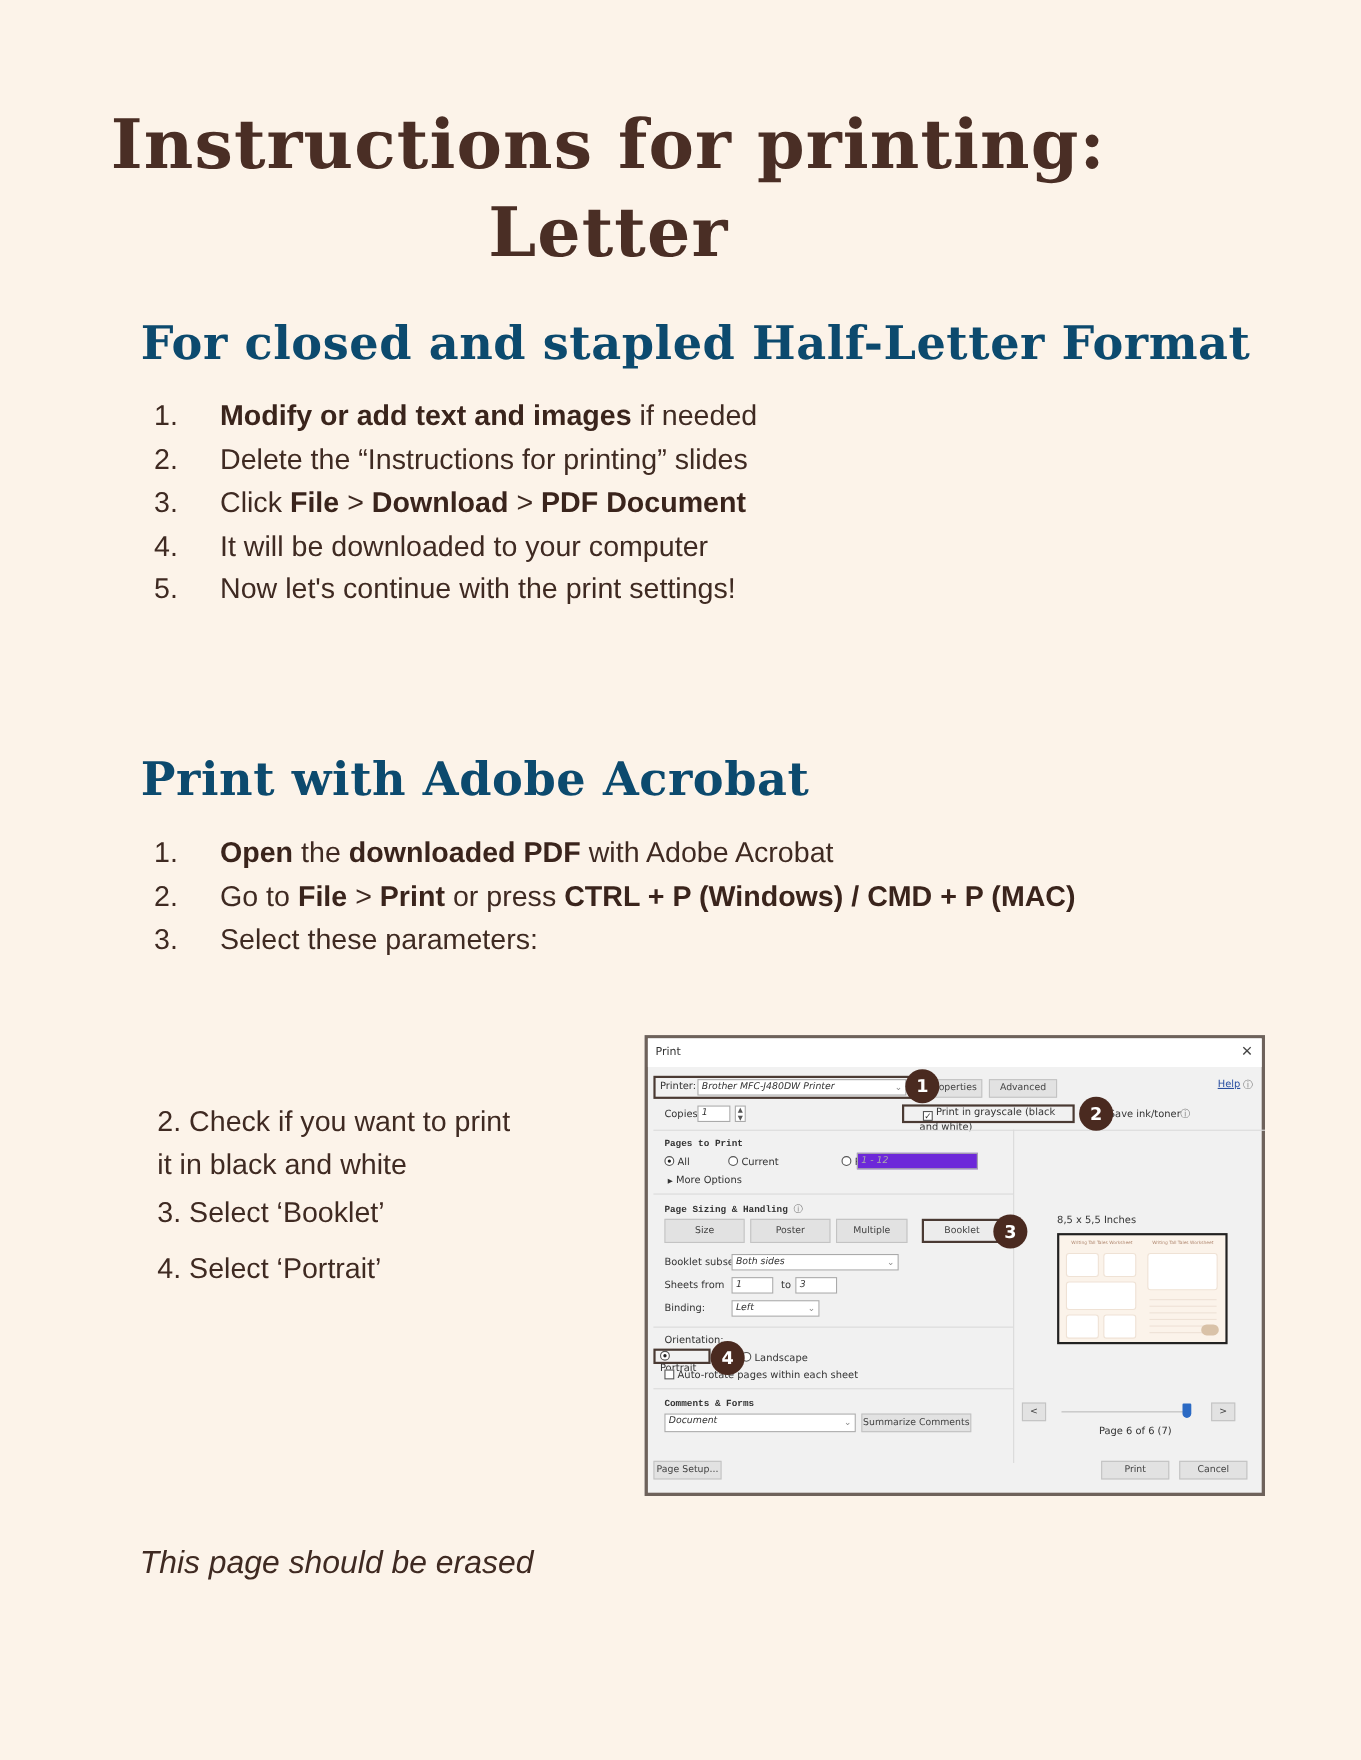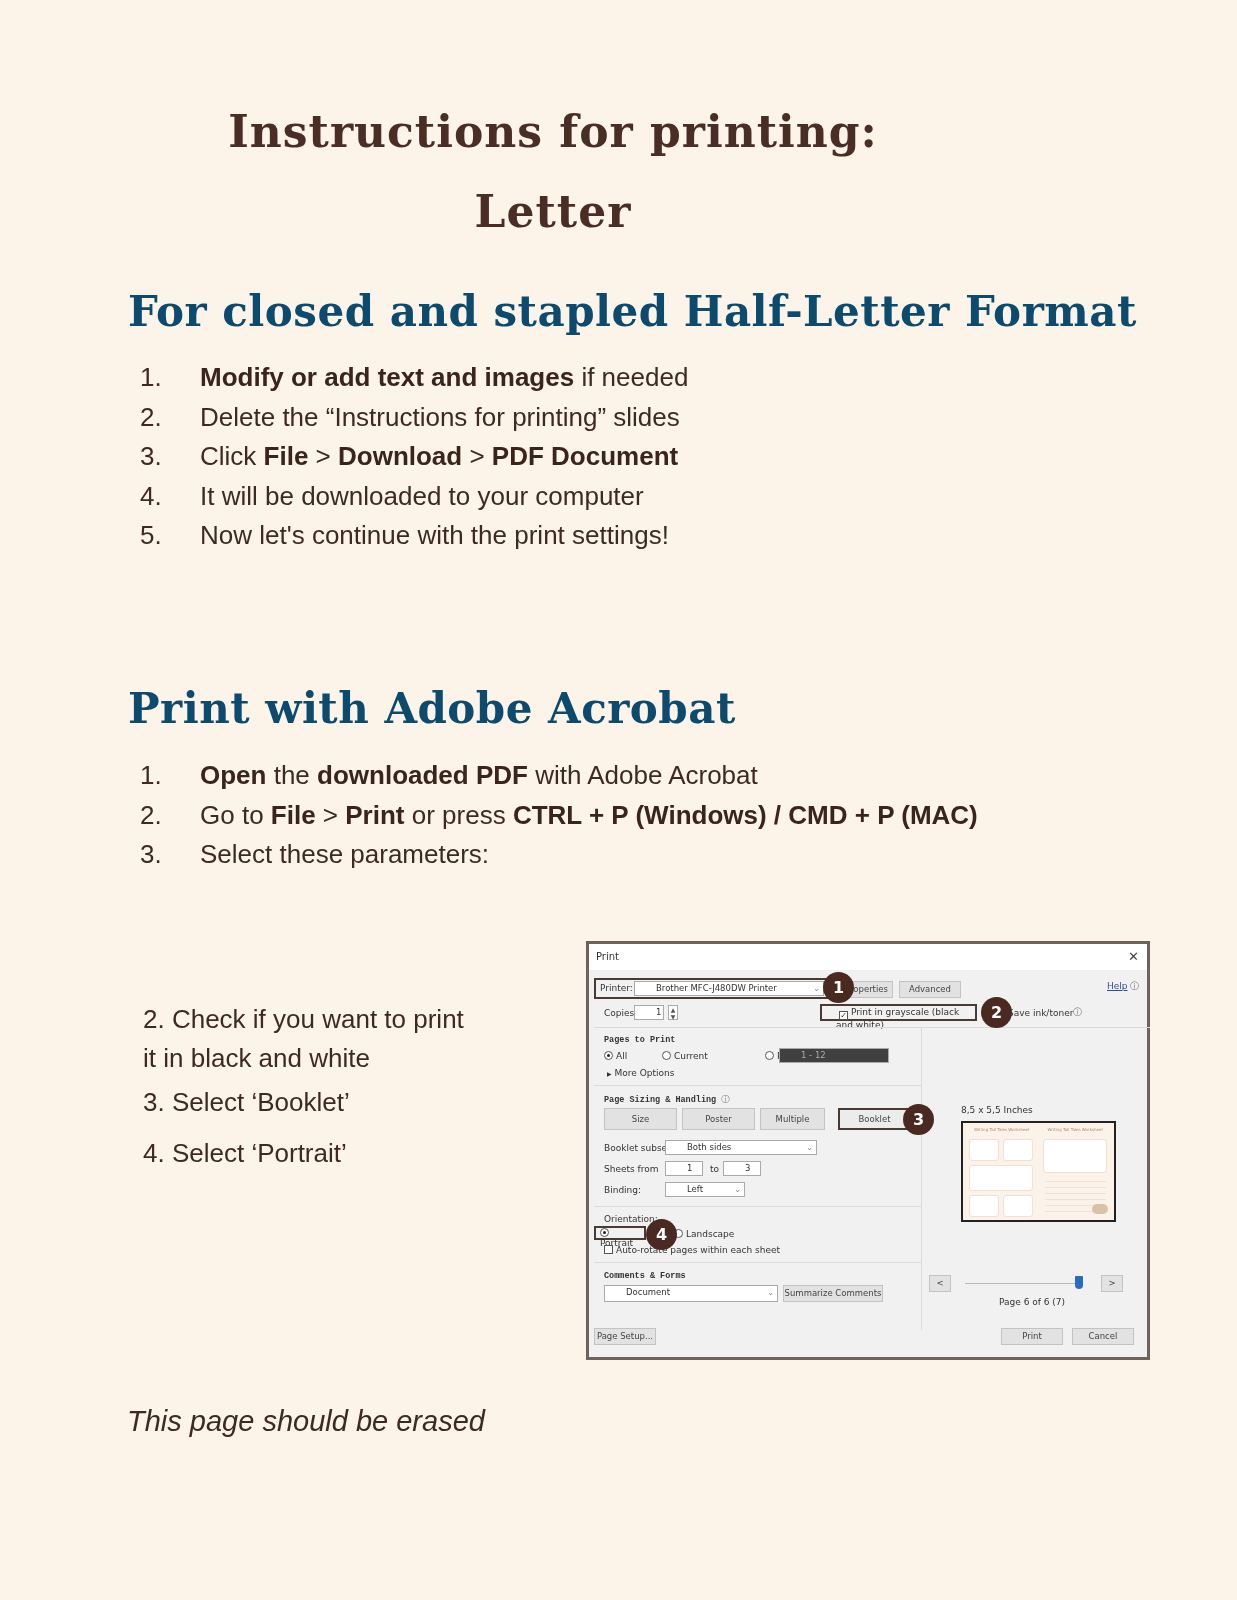--- a/index.html
+++ b/index.html
@@ -9,21 +9,21 @@
     color: #4a2e25;
     font-family: "Liberation Sans", "DejaVu Sans", sans-serif;
     position: relative;
     overflow: hidden;
   }
   .title {
     position: absolute; left: 0; top: 92px; width: 1106px;
     text-align: center;
     font-family: "DejaVu Serif", "Liberation Serif", serif;
     font-weight: bold;
-    font-size: 44px; line-height: 80px;
+    font-size: 62px; line-height: 80px;
     color: #4a2e25;
     letter-spacing: 1px;
   }
   .section-heading {
     position: absolute; left: 128px;
     font-family: "DejaVu Serif", "Liberation Serif", serif;
     font-weight: bold;
     font-size: 42px; line-height: 50px;
     color: #0c4a6e;
     letter-spacing: 0.5px;
@@ -56,21 +56,21 @@
     font-family: "DejaVu Sans", sans-serif;
   }
   .dialog .titlebar {
     height: 26px; background: #fff; position: relative;
     padding-left: 7px; line-height: 26px; font-size: 10px;
   }
   .dialog .close { position: absolute; right: 8px; top: 0; font-size: 13px; color: #444; }
   .abs { position: absolute; }
   .box {
     background: #fff; border: 1px solid #aaa; height: 15px; line-height: 13px;
-    padding-left: 21px; font-size: 8.5px;
+    padding-left: 3px; font-size: 8.5px; font-style: italic;
   }
   .btn {
     background: #e2e2e2; border: 1px solid #c3c3c3; text-align: center;
     height: 17px; line-height: 15px; font-size: 8.5px; color: #444;
   }
   .hl { border: 2px solid #4a3a33 !important; }
   .badge {
     position: absolute; width: 31px; height: 31px; border-radius: 50%;
     background: #4a2a20; color: #fff; font-weight: bold; font-size: 16px;
     text-align: center; line-height: 31px;
@@ -185,21 +185,21 @@
   <span class="abs" style="left:419px;top:64px;">Save ink/toner</span>
   <span class="abs" style="left:484px;top:62px;color:#777;">ⓘ</span>
 
   <div class="divider" style="left:5px;top:83px;width:556px;"></div>
   <div class="vdivider" style="left:332px;top:83px;height:303px;"></div>
 
   <span class="abs sec-label" style="left:15px;top:91px;">Pages to Print</span>
   <span class="abs" style="left:15px;top:107px;"><span class="radio on"></span><span>All</span></span>
   <span class="abs" style="left:73px;top:107px;"><span class="radio"></span><span>Current</span></span>
   <span class="abs" style="left:137px;top:107px;margin-left:39px;"><span class="radio"></span><span>Pages</span></span>
-  <div class="box abs" style="left:190px;top:104px;width:110px;color:#aaa;background:#404040;">1 - 12</div>
+  <div class="box abs" style="left:190px;top:104px;width:110px;color:#aaa;background:#6d28d9;">1 - 12</div>
   <span class="abs" style="left:18px;top:124px;"><span style="font-size:6px;">▶</span> <span>More Options</span></span>
   <div class="divider" style="left:5px;top:141px;width:327px;"></div>
 
   <span class="abs sec-label" style="left:15px;top:150px;"><span>Page Sizing &amp; Handling</span> <span style="font-weight:normal;color:#777">ⓘ</span></span>
   <div class="btn abs" style="left:15px;top:164px;width:73px;height:22px;line-height:20px;">Size</div>
   <div class="btn abs" style="left:93px;top:164px;width:73px;height:22px;line-height:20px;">Poster</div>
   <div class="btn abs" style="left:171px;top:164px;width:65px;height:22px;line-height:20px;">Multiple</div>
   <div class="btn abs hl" style="left:249px;top:164px;width:73px;height:22px;line-height:18px;background:#ececec;">Booklet</div>
 
   <span class="abs" style="left:15px;top:199px;">Booklet subset:</span>

